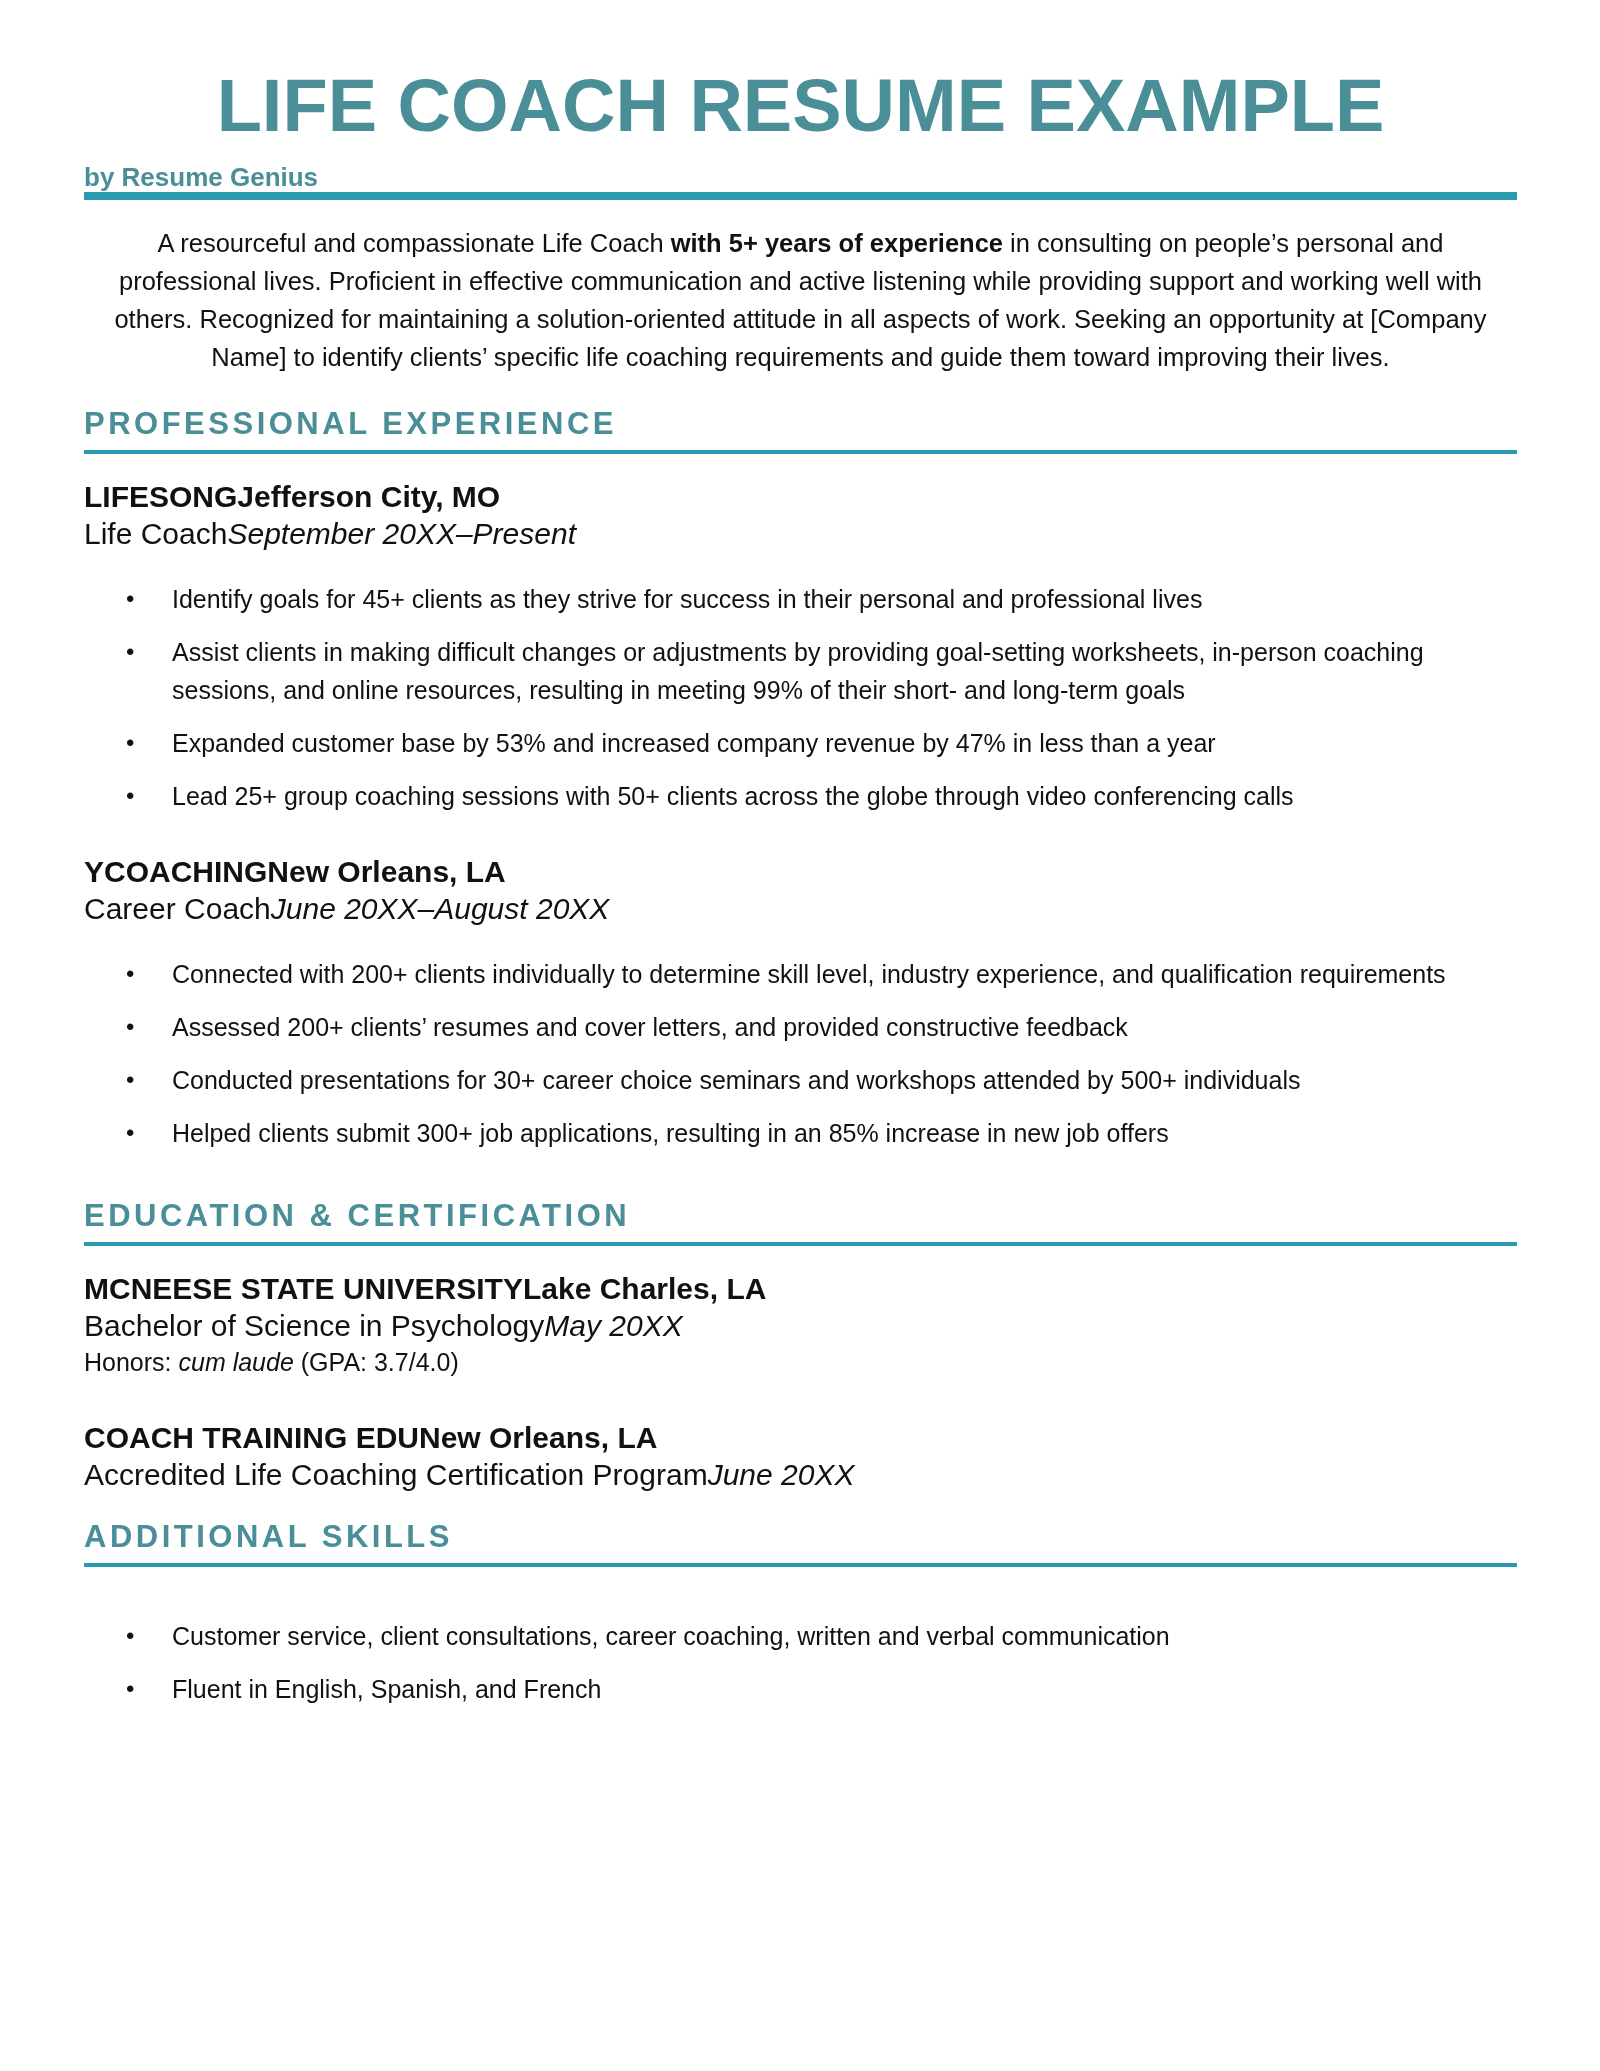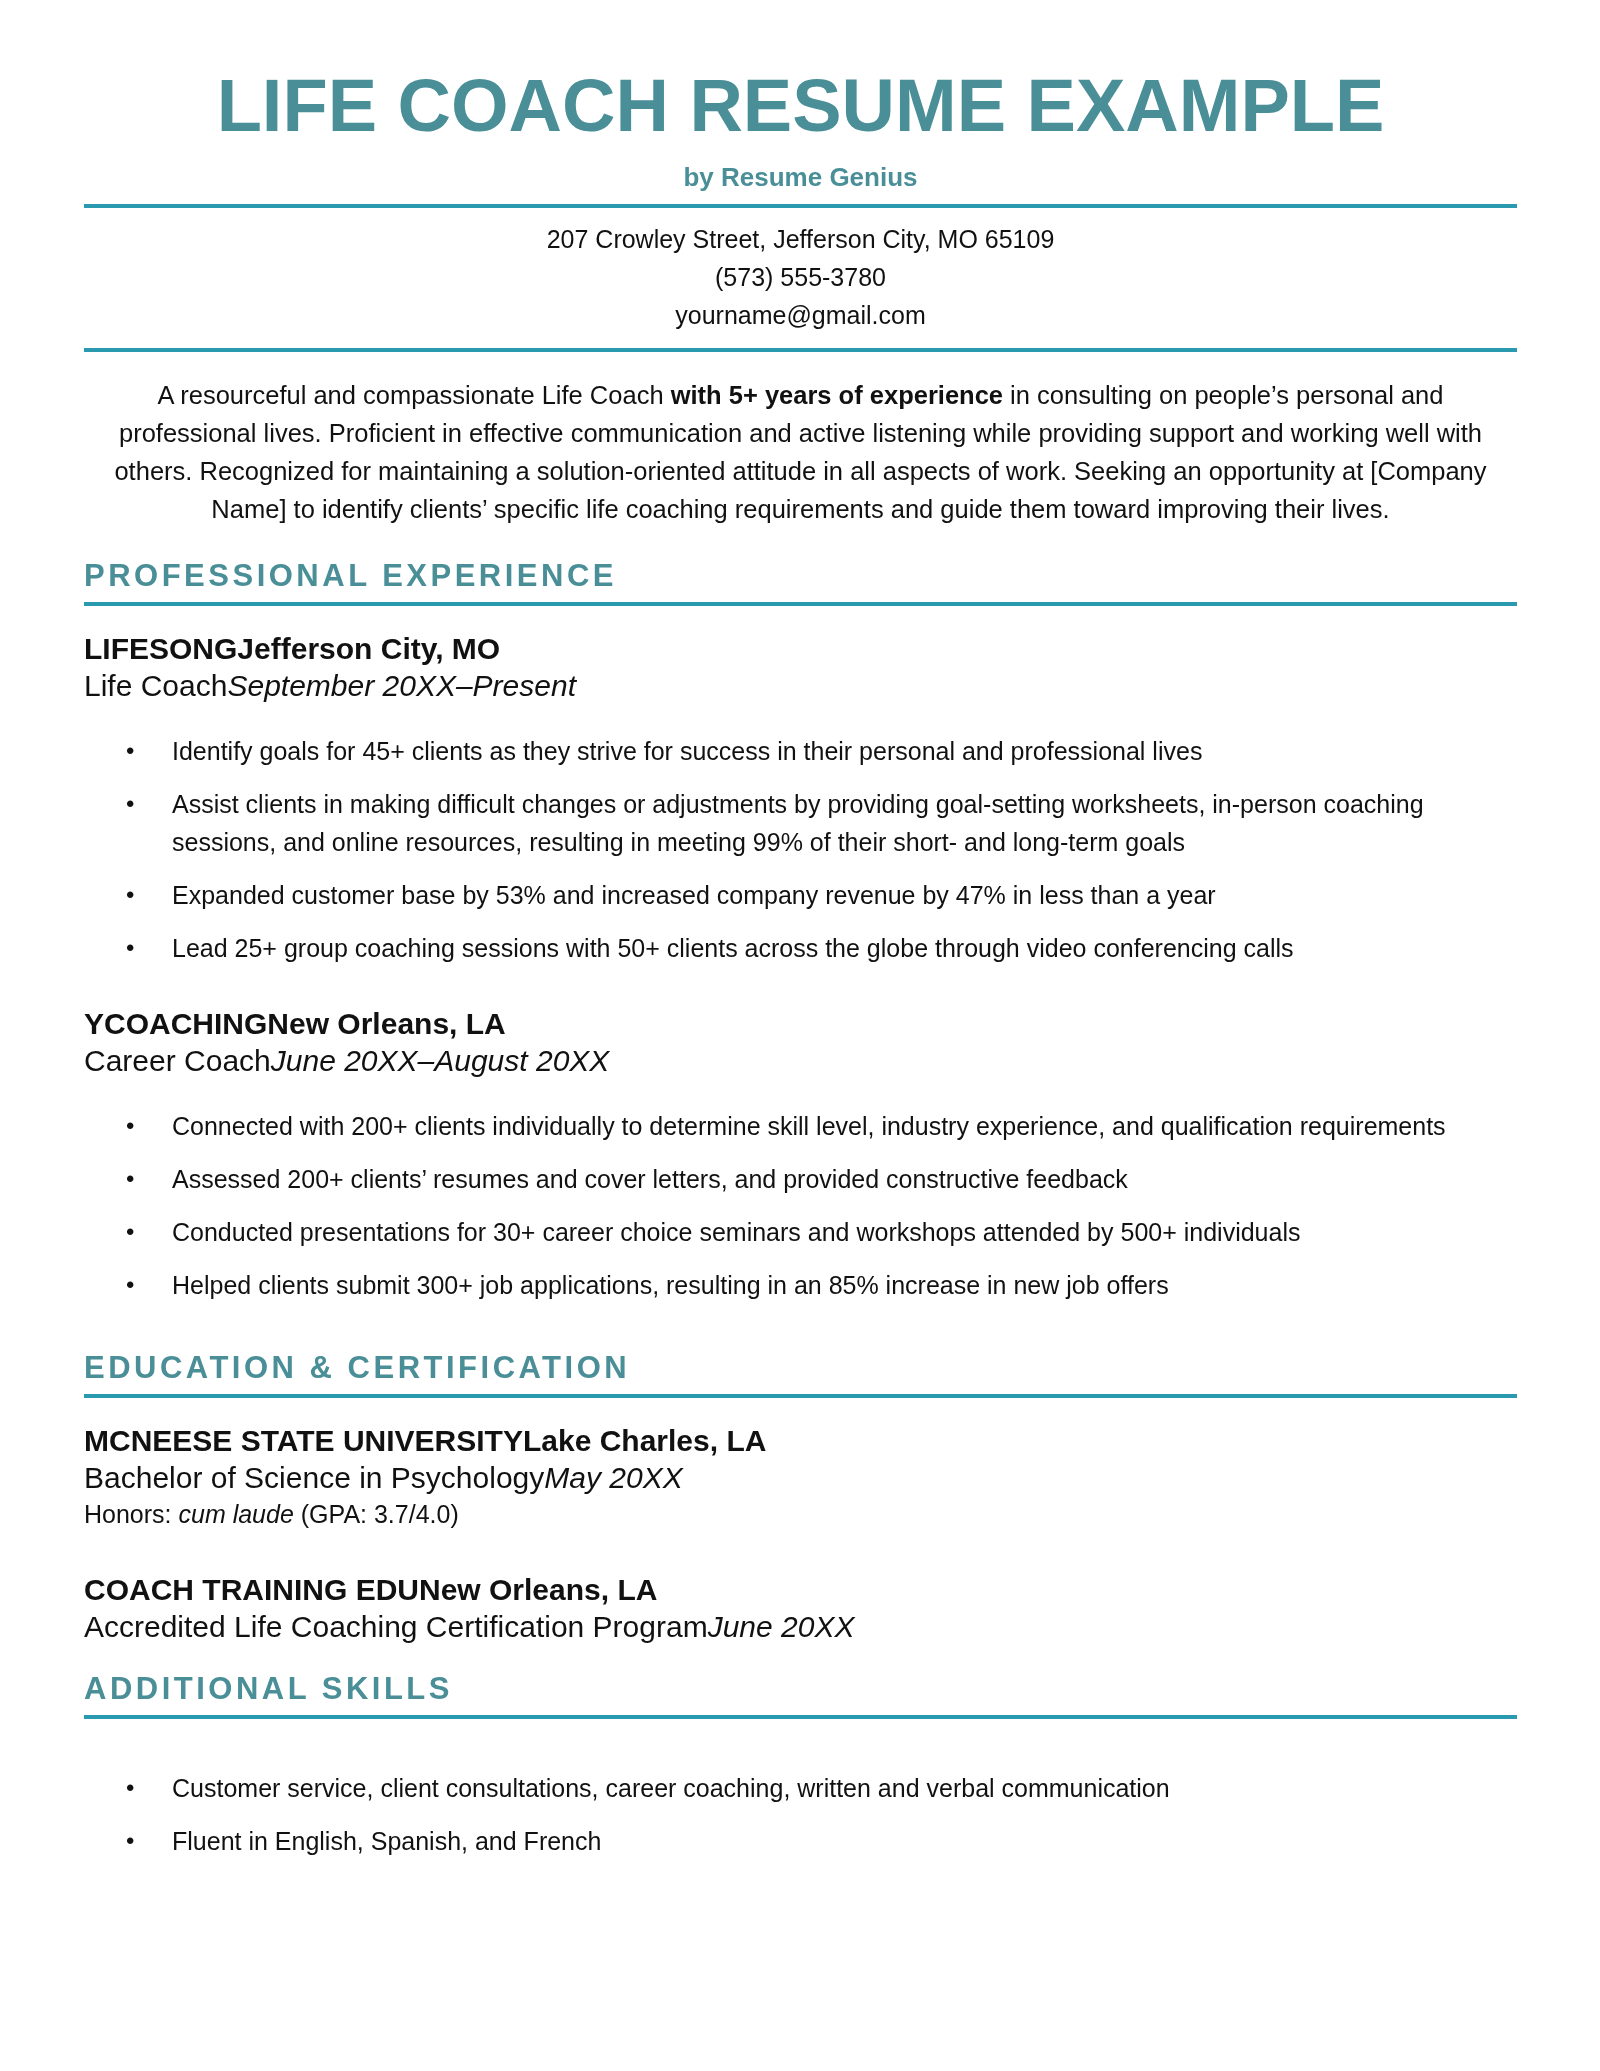--- a/index.html
+++ b/index.html
@@ -22,27 +22,26 @@
   .title{
     margin:0;
     text-align:center;
     color:var(--accent);
     font-size:74px;
     line-height:92px;
     font-weight:bold;
     letter-spacing:0px;
   }
   .byline{
-    text-align:center;
     color:var(--accent);
     font-weight:bold;
     font-size:26px;
     line-height:30px;
     margin-top:10px;
-    margin-bottom:12px;
+    margin-bottom:0;
   }
   .rule{
     border:none;
     border-top:4px solid var(--rule);
     margin:0;
   }
   .contact{
     text-align:center;
     font-size:25px;
     line-height:38px;
@@ -109,25 +108,20 @@
 </head>
 <body>
 
 <div class="page">
 
   <h1 class="title">LIFE COACH RESUME EXAMPLE</h1>
   <div class="byline">by Resume Genius</div>
 
   <hr class="rule">
 
-  <div class="contact">
-    <div>207 Crowley Street, Jefferson City, MO 65109</div>
-    <div>(573) 555-3780</div>
-    <div>yourname@gmail.com</div>
-  </div>
 
   <hr class="rule">
 
   <p class="summary"><span>A resourceful and compassionate Life Coach </span><span class="b">with 5+ years of experience</span><span> in consulting on people’s personal and professional lives. Proficient in effective communication and active listening while providing support and working well with others. Recognized for maintaining a solution-oriented attitude in all aspects of work. Seeking an opportunity at [Company Name] to identify clients’ specific life coaching requirements and guide them toward improving their lives.</span></p>
 
   <section>
     <h2 class="section-heading">PROFESSIONAL EXPERIENCE</h2>
     <hr class="section-rule">
 
     <div class="entry">

